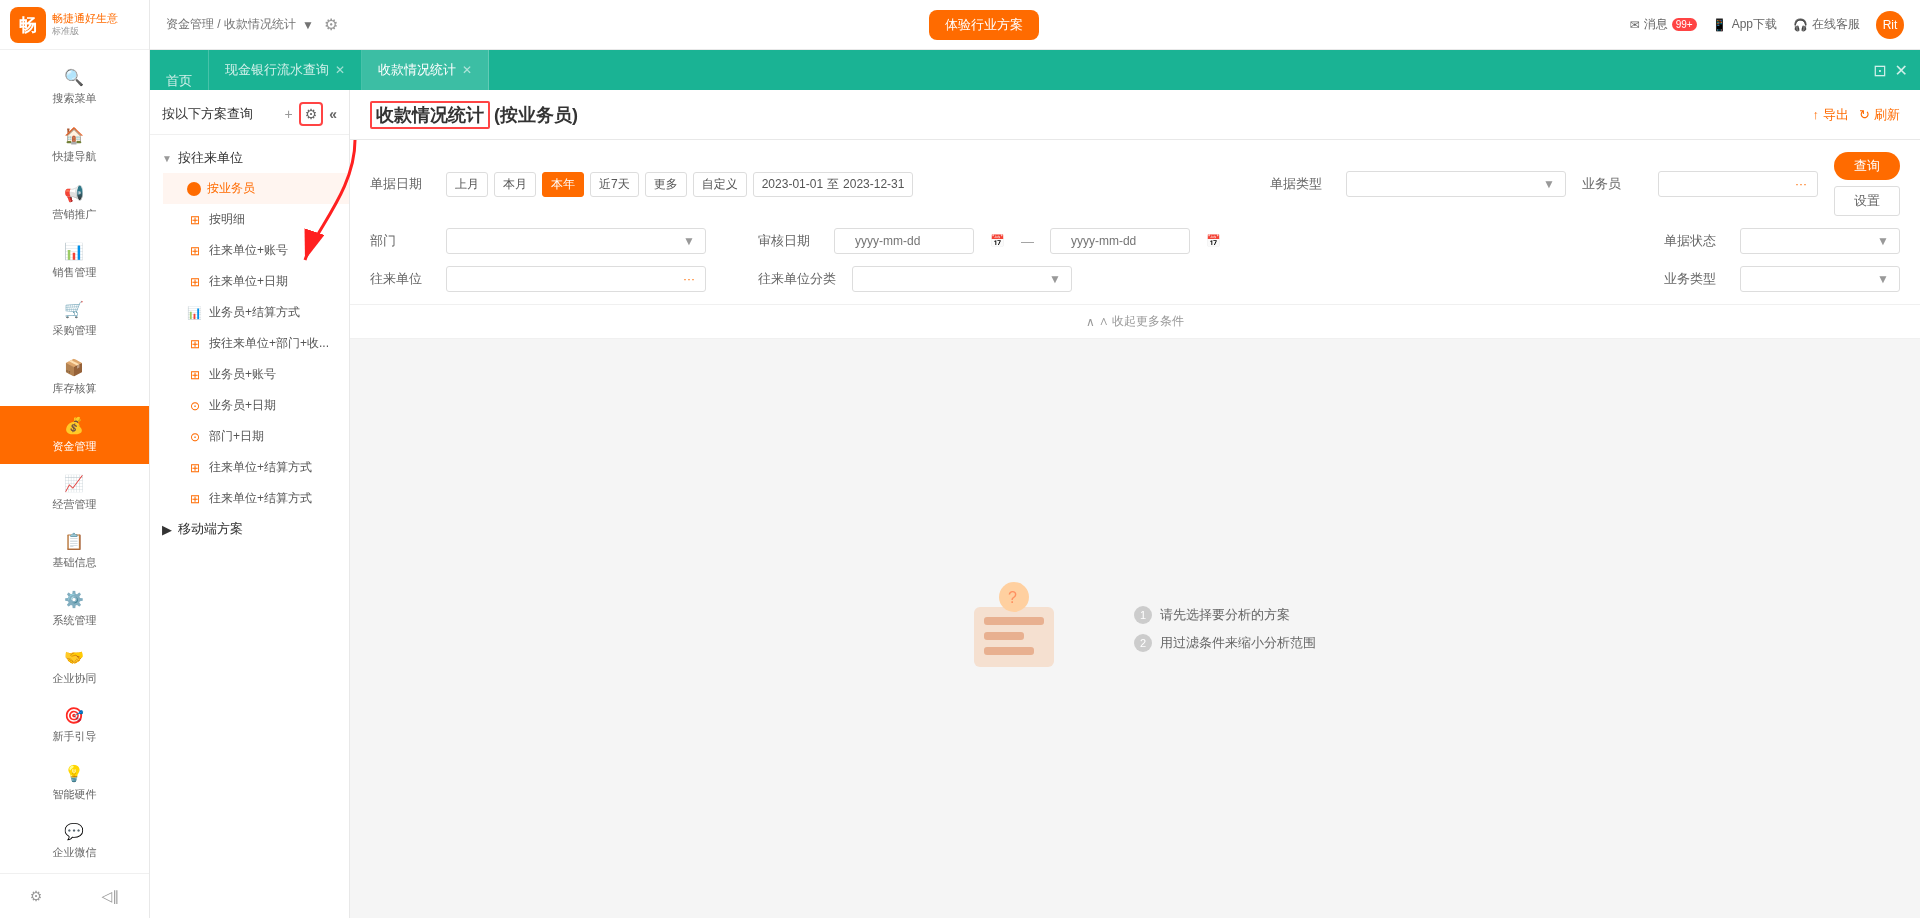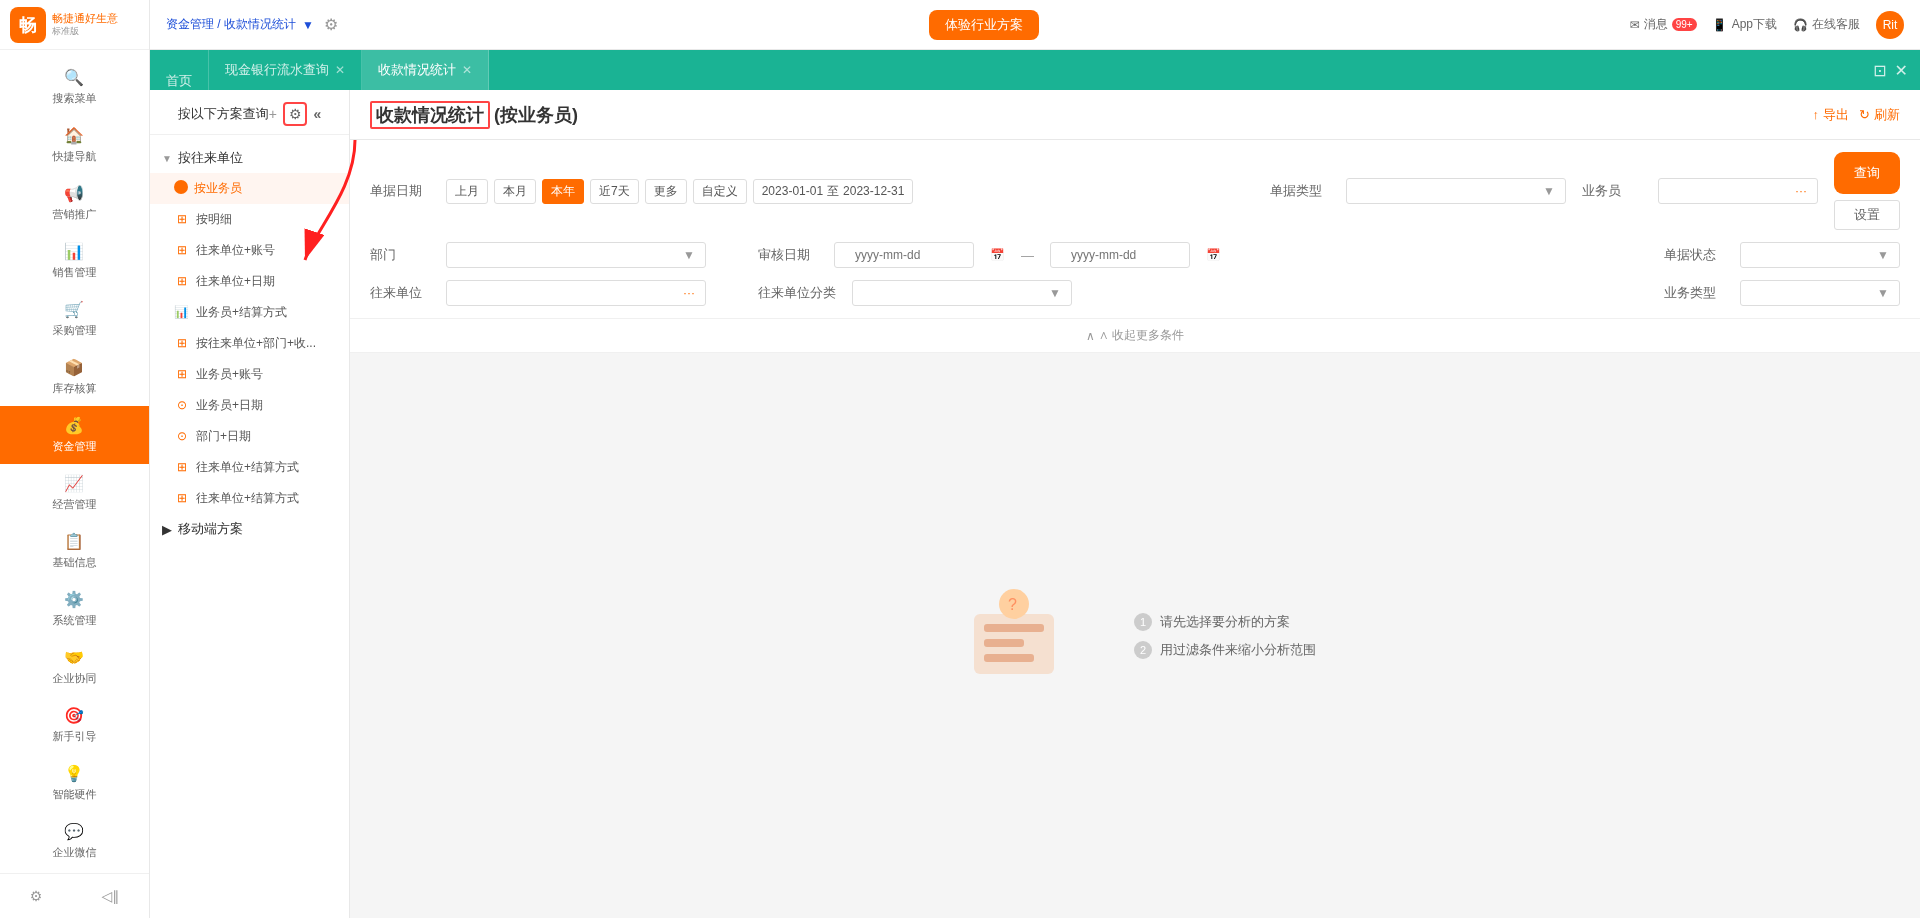--- a/index.html
+++ b/index.html
@@ -18,21 +18,21 @@
     .sidebar-bottom { padding: 10px 0; border-top: 1px solid #f0f0f0; display: flex; justify-content: space-around; align-items: center; }
     .sidebar-bottom-btn { color: #999; font-size: 14px; cursor: pointer; padding: 4px; }
 
     
     .main { flex: 1; display: flex; flex-direction: column; overflow: hidden; }
 
     
     .top-header { height: 50px; background: #fff; display: flex; align-items: center; justify-content: space-between; padding: 0 16px; border-bottom: 1px solid #e8e8e8; }
     .header-left { display: flex; align-items: center; gap: 10px; }
     .breadcrumb-area { display: flex; align-items: center; gap: 6px; }
-    .breadcrumb-text { color: #1d4ed8; font-size: 12px; text-align: center; }
+    .breadcrumb-text { color: #737373; font-size: 12px; text-align: center; }
     .header-center { }
     .trial-btn { background: #ff6b00; color: #fff; border: none; padding: 6px 16px; border-radius: 8px; cursor: pointer; font-size: 13px; }
     .header-right { display: flex; align-items: center; gap: 16px; }
     .header-action { display: flex; align-items: center; gap: 4px; color: #666; font-size: 12px; cursor: pointer; }
     .badge { background: #ff4444; color: #fff; border-radius: 10px; font-size: 10px; padding: 1px 4px; }
 
     
     .tab-bar { height: 40px; background: #1ab394; display: flex; align-items: stretch; }
     .tab-item { display: flex; align-items: center; padding: 0 16px; color: rgba(255,255,255,0.8); cursor: pointer; font-size: 13px; gap: 6px; border-right: 1px solid rgba(255,255,255,0.2); }
     .tab-item.home { font-size: 13px; align-items: flex-end; }
@@ -40,29 +40,29 @@
     .tab-close { font-size: 12px; color: rgba(255,255,255,0.6); }
     .tab-spacer { flex: 1; }
     .tab-controls { display: flex; align-items: center; gap: 8px; padding: 0 12px; }
     .tab-ctrl-btn { color: rgba(255,255,255,0.8); font-size: 16px; cursor: pointer; background: none; border: none; }
 
     
     .page-content { flex: 1; display: flex; overflow: hidden; }
 
     
     .left-panel { width: 200px; background: #fff; border-right: 1px solid #e8e8e8; display: flex; flex-direction: column; flex-shrink: 0; }
-    .left-panel-header { padding: 12px 12px 8px; display: flex; align-items: center; justify-content: center; font-size: 13px; color: #333; border-bottom: 1px solid #f0f0f0; }
+    .left-panel-header { padding: 12px 12px 8px; display: flex; align-items: center; justify-content: space-between; font-size: 13px; color: #333; border-bottom: 1px solid #f0f0f0; }
     .left-panel-title { font-size: 13px; color: #333; }
     .left-panel-actions { display: flex; align-items: center; gap: 6px; }
     .panel-action-btn { color: #999; cursor: pointer; font-size: 14px; background: none; border: none; }
     .schema-list { flex: 1; overflow-y: auto; padding: 8px 0; }
     .schema-group { }
     .schema-group-header { display: flex; align-items: center; gap: 6px; padding: 6px 12px; color: #333; font-size: 13px; cursor: pointer; }
     .schema-group-header .arrow { font-size: 10px; color: #999; }
-    .schema-item { display: flex; align-items: flex-start; gap: 6px; padding: 7px 12px 7px 24px; color: #555; font-size: 12px; cursor: pointer; }
+    .schema-item { display: flex; align-items: center; gap: 6px; padding: 7px 12px 7px 24px; color: #555; font-size: 12px; cursor: pointer; margin-left: 13px; }
     .schema-item.active { color: #ff6b00; background: #fff5f0; }
     .schema-item .item-icon { width: 16px; height: 16px; display: flex; align-items: center; justify-content: center; font-size: 12px; color: #ff6b00; }
     .mobile-group-header { display: flex; align-items: center; gap: 6px; padding: 6px 12px; color: #333; font-size: 13px; cursor: pointer; }
 
     
     .right-content { flex: 1; display: flex; flex-direction: column; overflow: hidden; }
 
     
     .page-title-bar { height: 50px; background: #fff; display: flex; align-items: center; justify-content: space-between; padding: 0 20px; border-bottom: 1px solid #e8e8e8; }
     .page-title { font-size: 18px; color: #333; font-weight: bold; display: flex; align-items: center; gap: 4px; }
@@ -77,21 +77,21 @@
     .filter-label { color: #666; font-size: 13px; white-space: nowrap; min-width: 60px; }
     .filter-date-group { display: flex; align-items: center; gap: 6px; }
     .date-btn { padding: 3px 8px; border: 1px solid #ddd; border-radius: 3px; font-size: 12px; cursor: pointer; color: #555; background: #fff; }
     .date-btn.active { background: #ff6b00; color: #fff; border-color: #ff6b00; }
     .date-range { display: flex; align-items: center; gap: 4px; font-size: 12px; color: #555; border: 1px solid #ddd; padding: 3px 8px; border-radius: 3px; }
     .filter-select { display: flex; align-items: center; gap: 4px; border: 1px solid #ddd; border-radius: 3px; padding: 5px 10px; min-width: 180px; color: #555; font-size: 12px; cursor: pointer; background: #fff; }
     .filter-select .arrow { color: #999; margin-left: auto; }
     .filter-input { border: 1px solid #ddd; border-radius: 3px; padding: 5px 20px; color: #999; font-size: 12px; min-width: 140px; }
     .filter-dash { color: #999; }
 
-    .query-btn { background: #ff6b00; color: #fff; border: none; padding: 12px 20px; border-radius: 9px; cursor: pointer; font-size: 13px; }
+    .query-btn { background: #ff6b00; color: #fff; border: none; padding: 5px 20px; border-radius: 14px; cursor: pointer; font-size: 13px; }
     .setting-btn { background: #fff; color: #666; border: 1px solid #ddd; padding: 5px 16px; border-radius: 3px; cursor: pointer; font-size: 13px; }
     .query-btns { display: flex; flex-direction: column; gap: 6px; margin-left: auto; }
 
     
     .collapse-bar { display: flex; align-items: center; justify-content: center; padding: 8px; background: #fff; border-bottom: 1px solid #f0f0f0; cursor: pointer; color: #999; font-size: 12px; gap: 4px; }
 
     
     .data-area { flex: 1; display: flex; align-items: center; justify-content: center; flex-direction: column; background: #f5f5f5; gap: 16px; }
     .empty-tips { display: flex; flex-direction: column; gap: 10px; }
     .tip-item { display: flex; align-items: center; gap: 8px; color: #666; font-size: 13px; }

